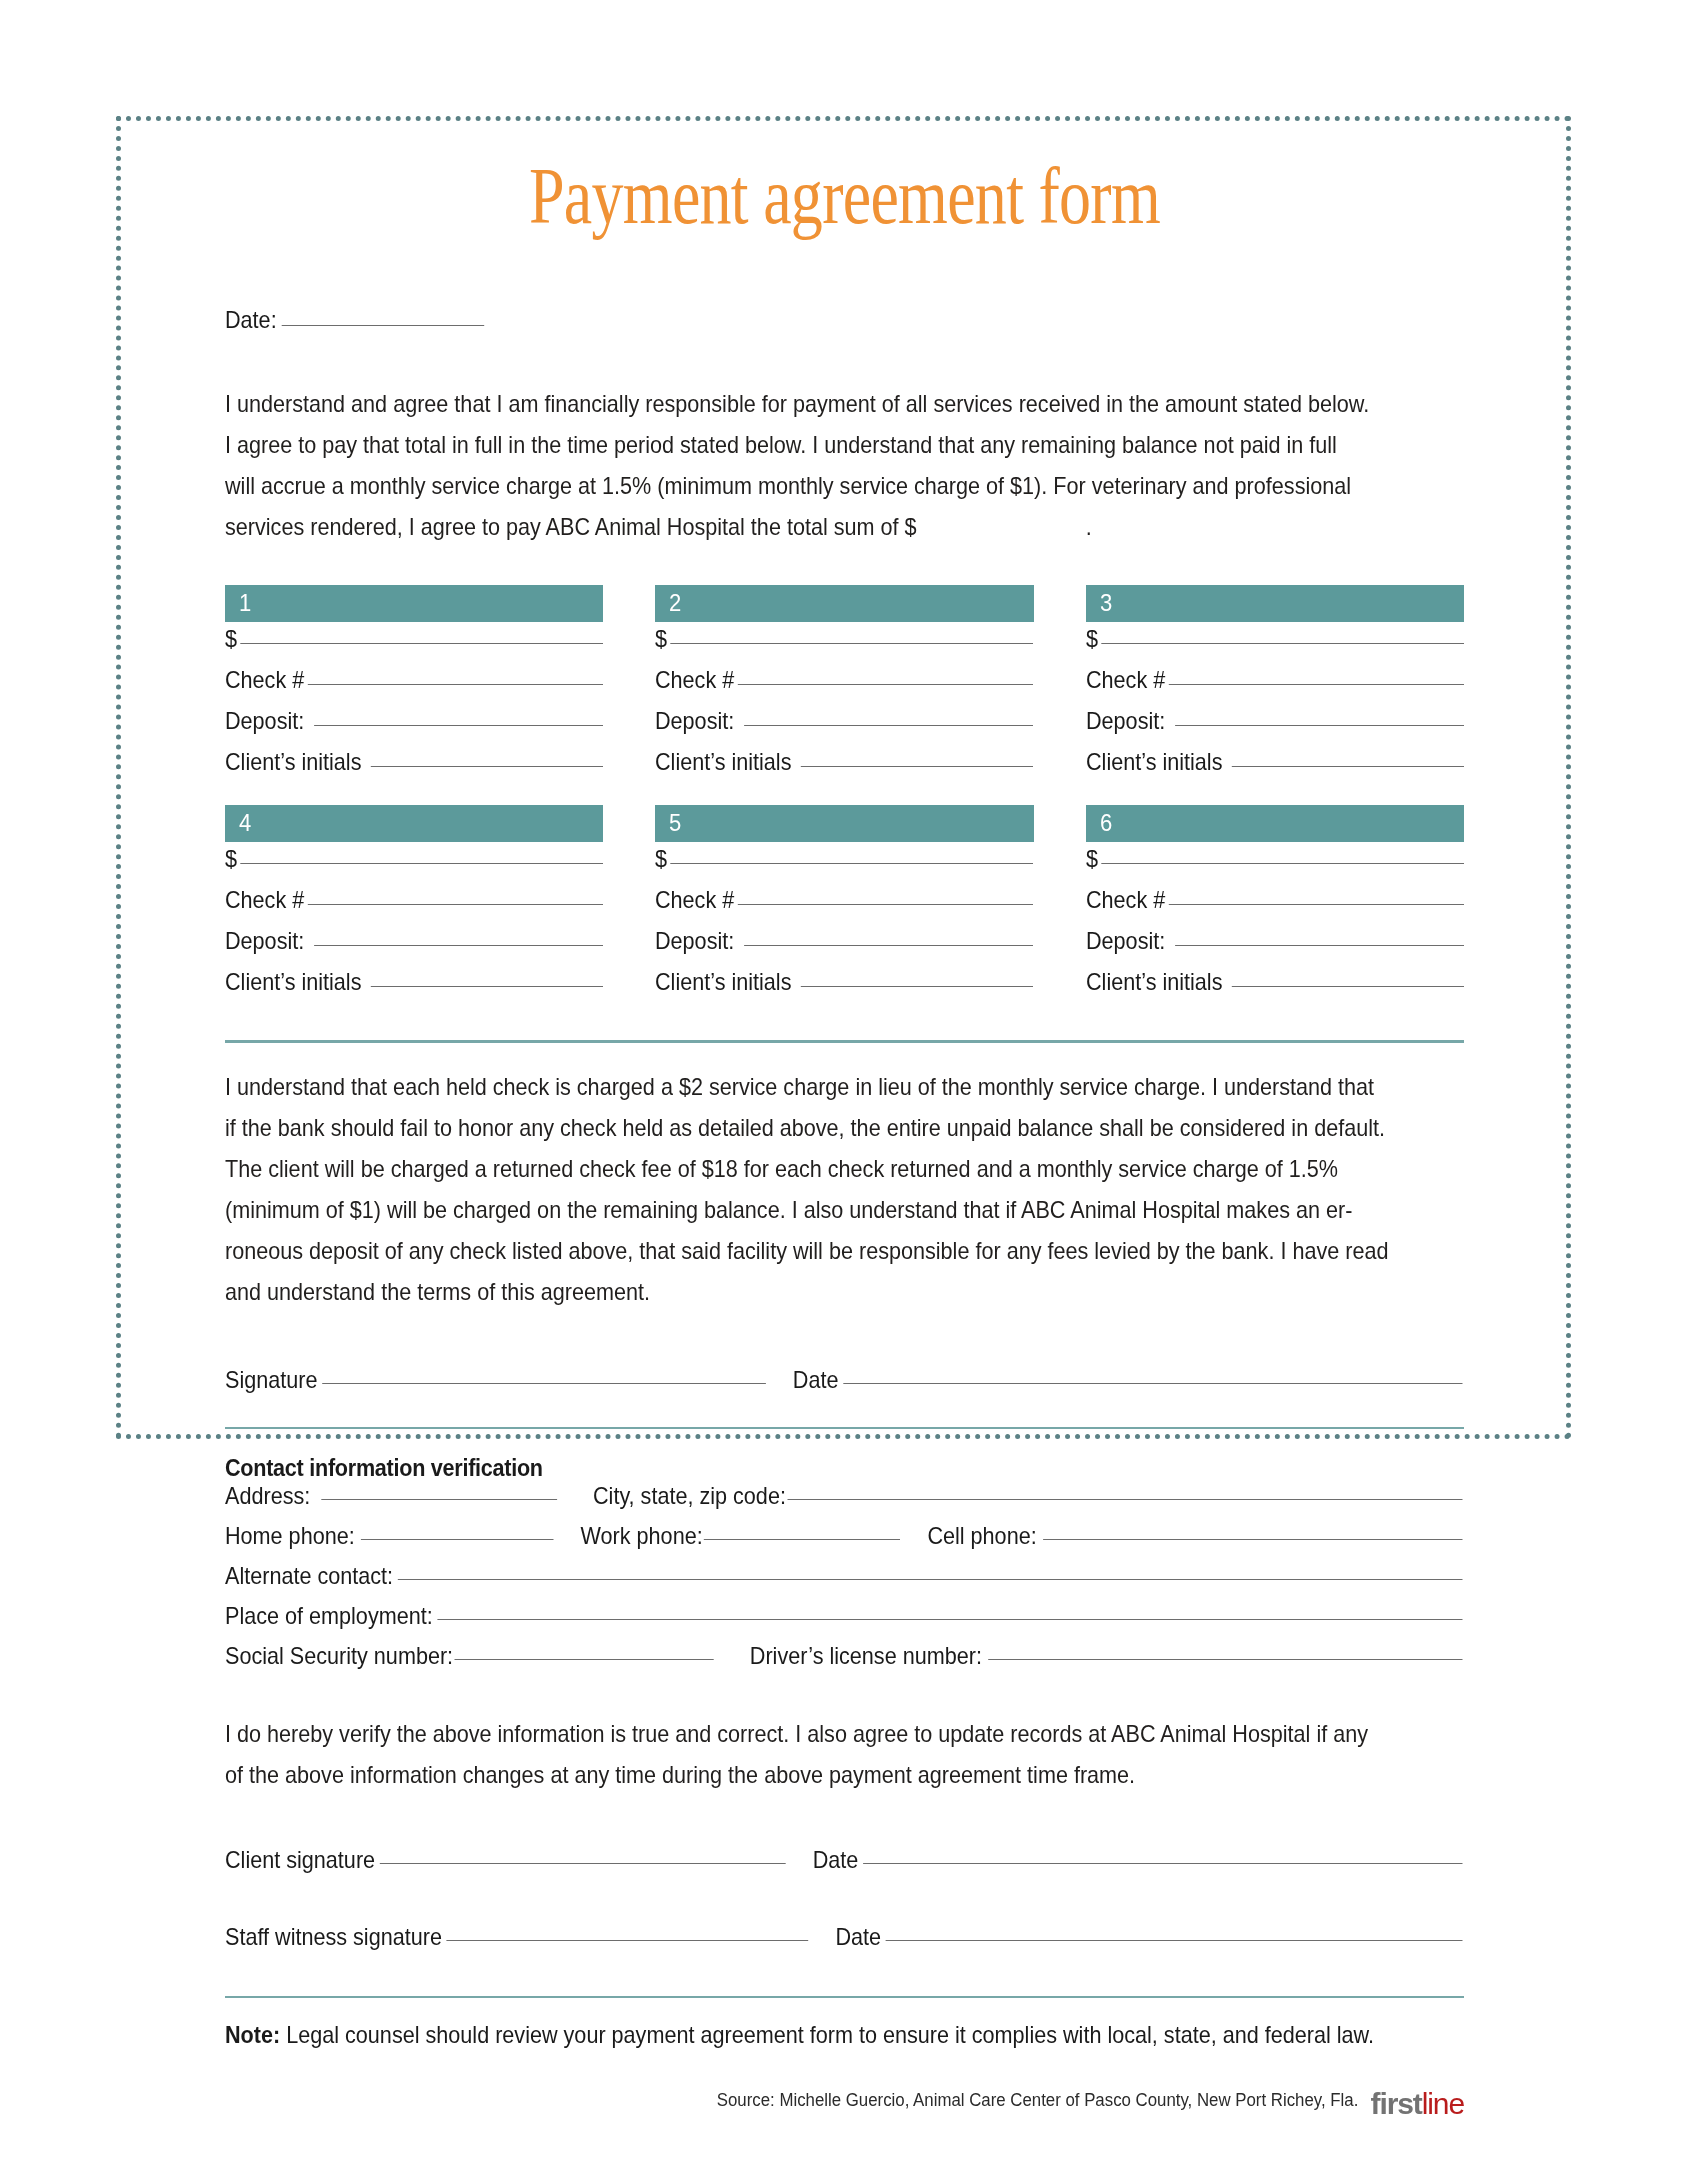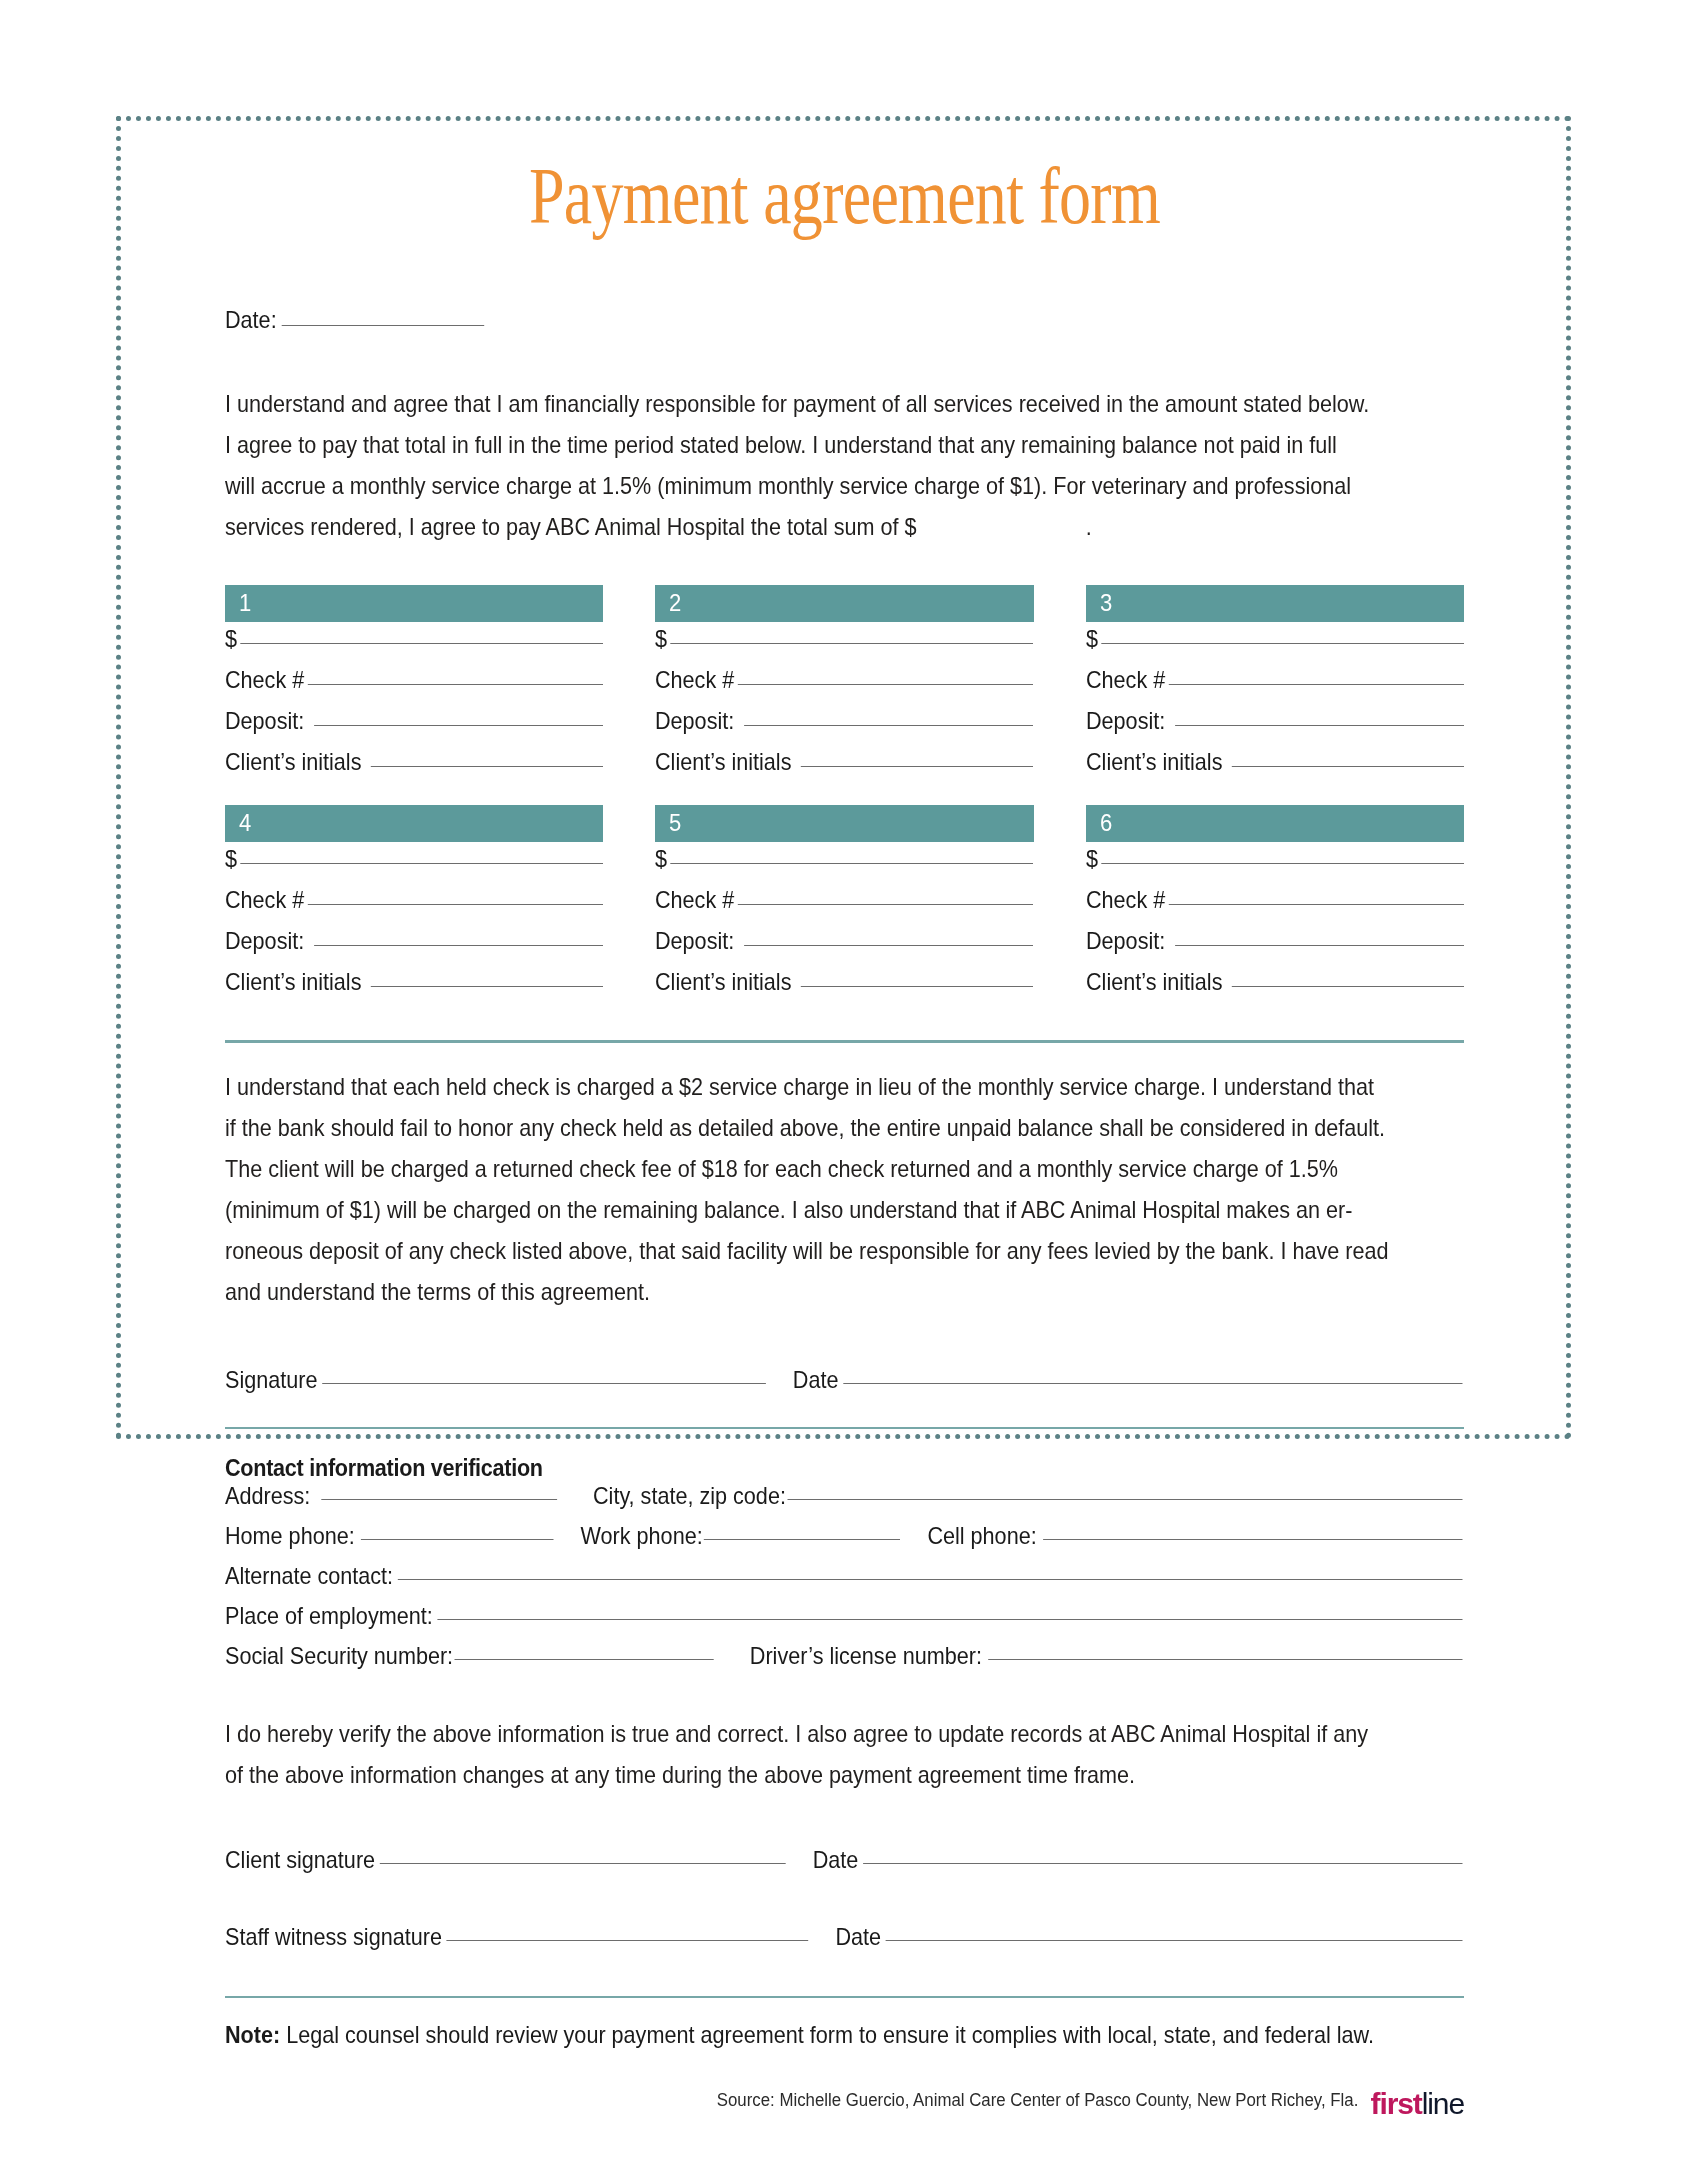--- a/index.html
+++ b/index.html
@@ -230,22 +230,22 @@
     transform-origin: right center;
     white-space: nowrap;
   }
   .brand {
     margin-left: 12.2px;
     font-size: 30px;
     line-height: 1;
     letter-spacing: -1.1px;
     white-space: nowrap;
   }
-  .brand .b1 { font-weight: bold; color: #be185d; }
-  .brand .b2 { font-weight: normal; color: #0f172a; margin-top: 47px; }
+  .brand .b1 { font-weight: bold; color: #737373; }
+  .brand .b2 { font-weight: normal; color: #b91c1c; margin-top: 47px; }
 </style>
 </head>
 <body>
 
 <div class="page">
   <div class="dotted-frame"></div>
 
   <div class="content">
 
     <div class="title">Payment agreement form</div>

